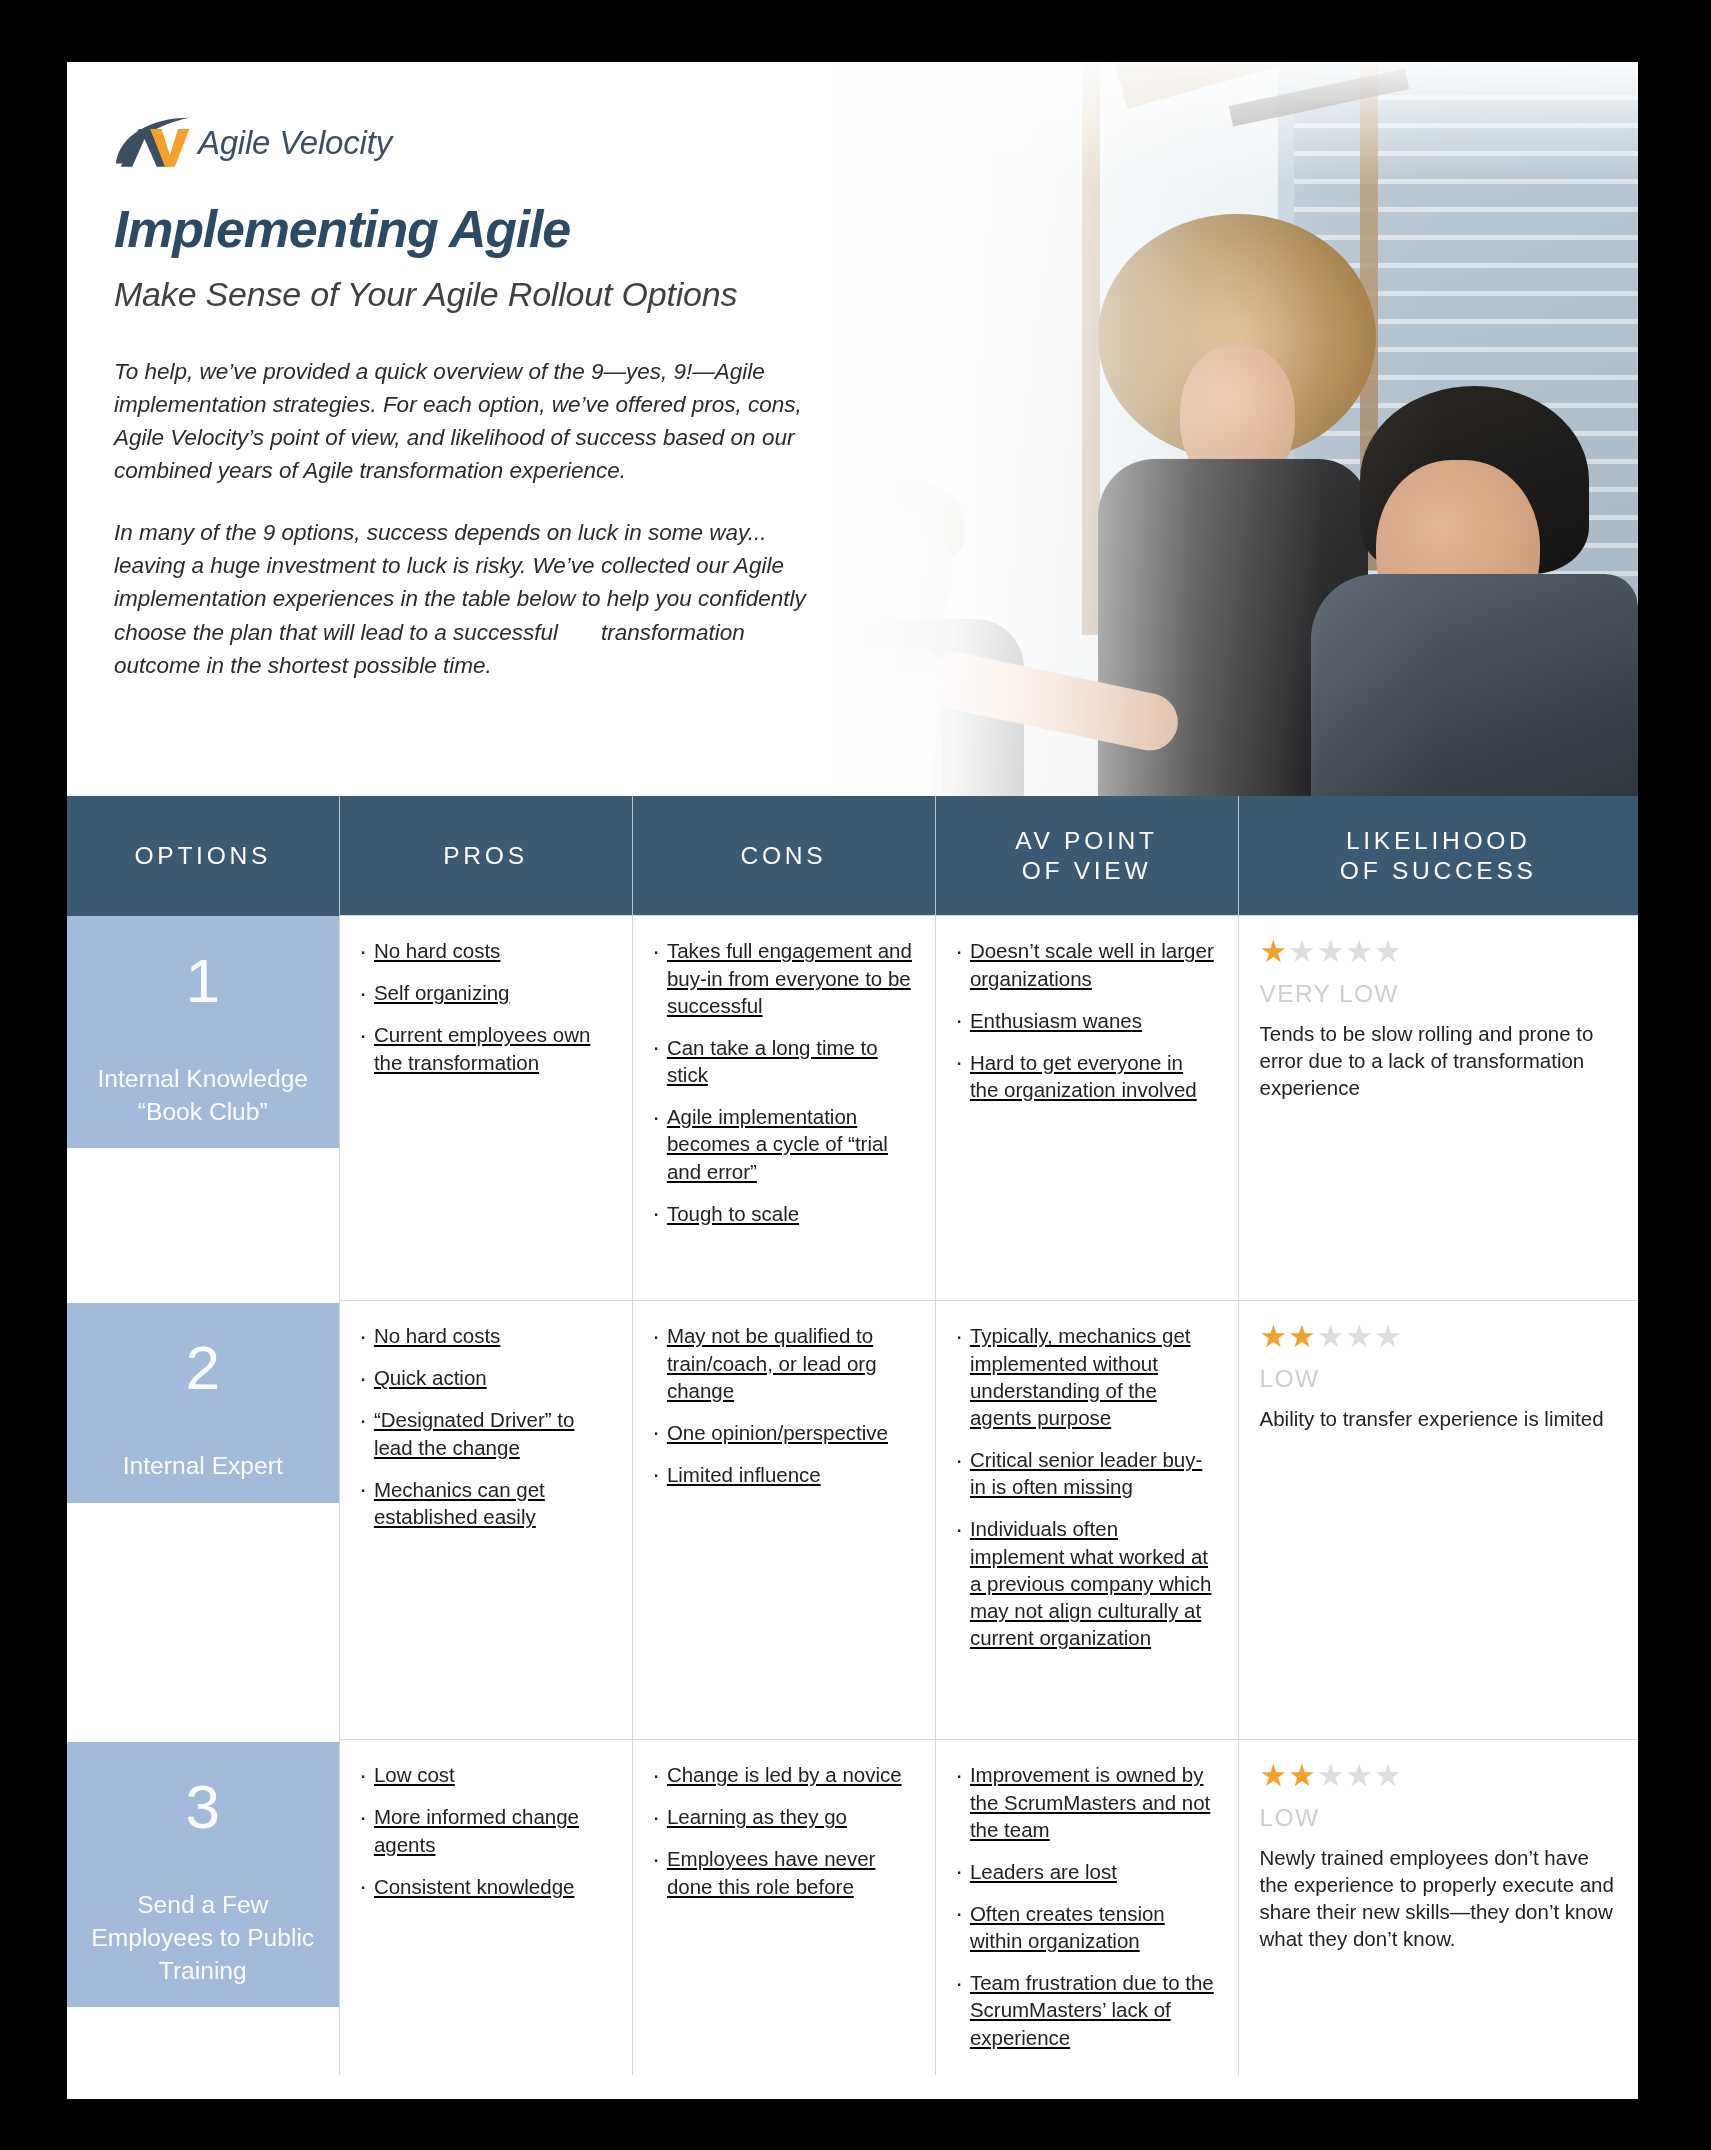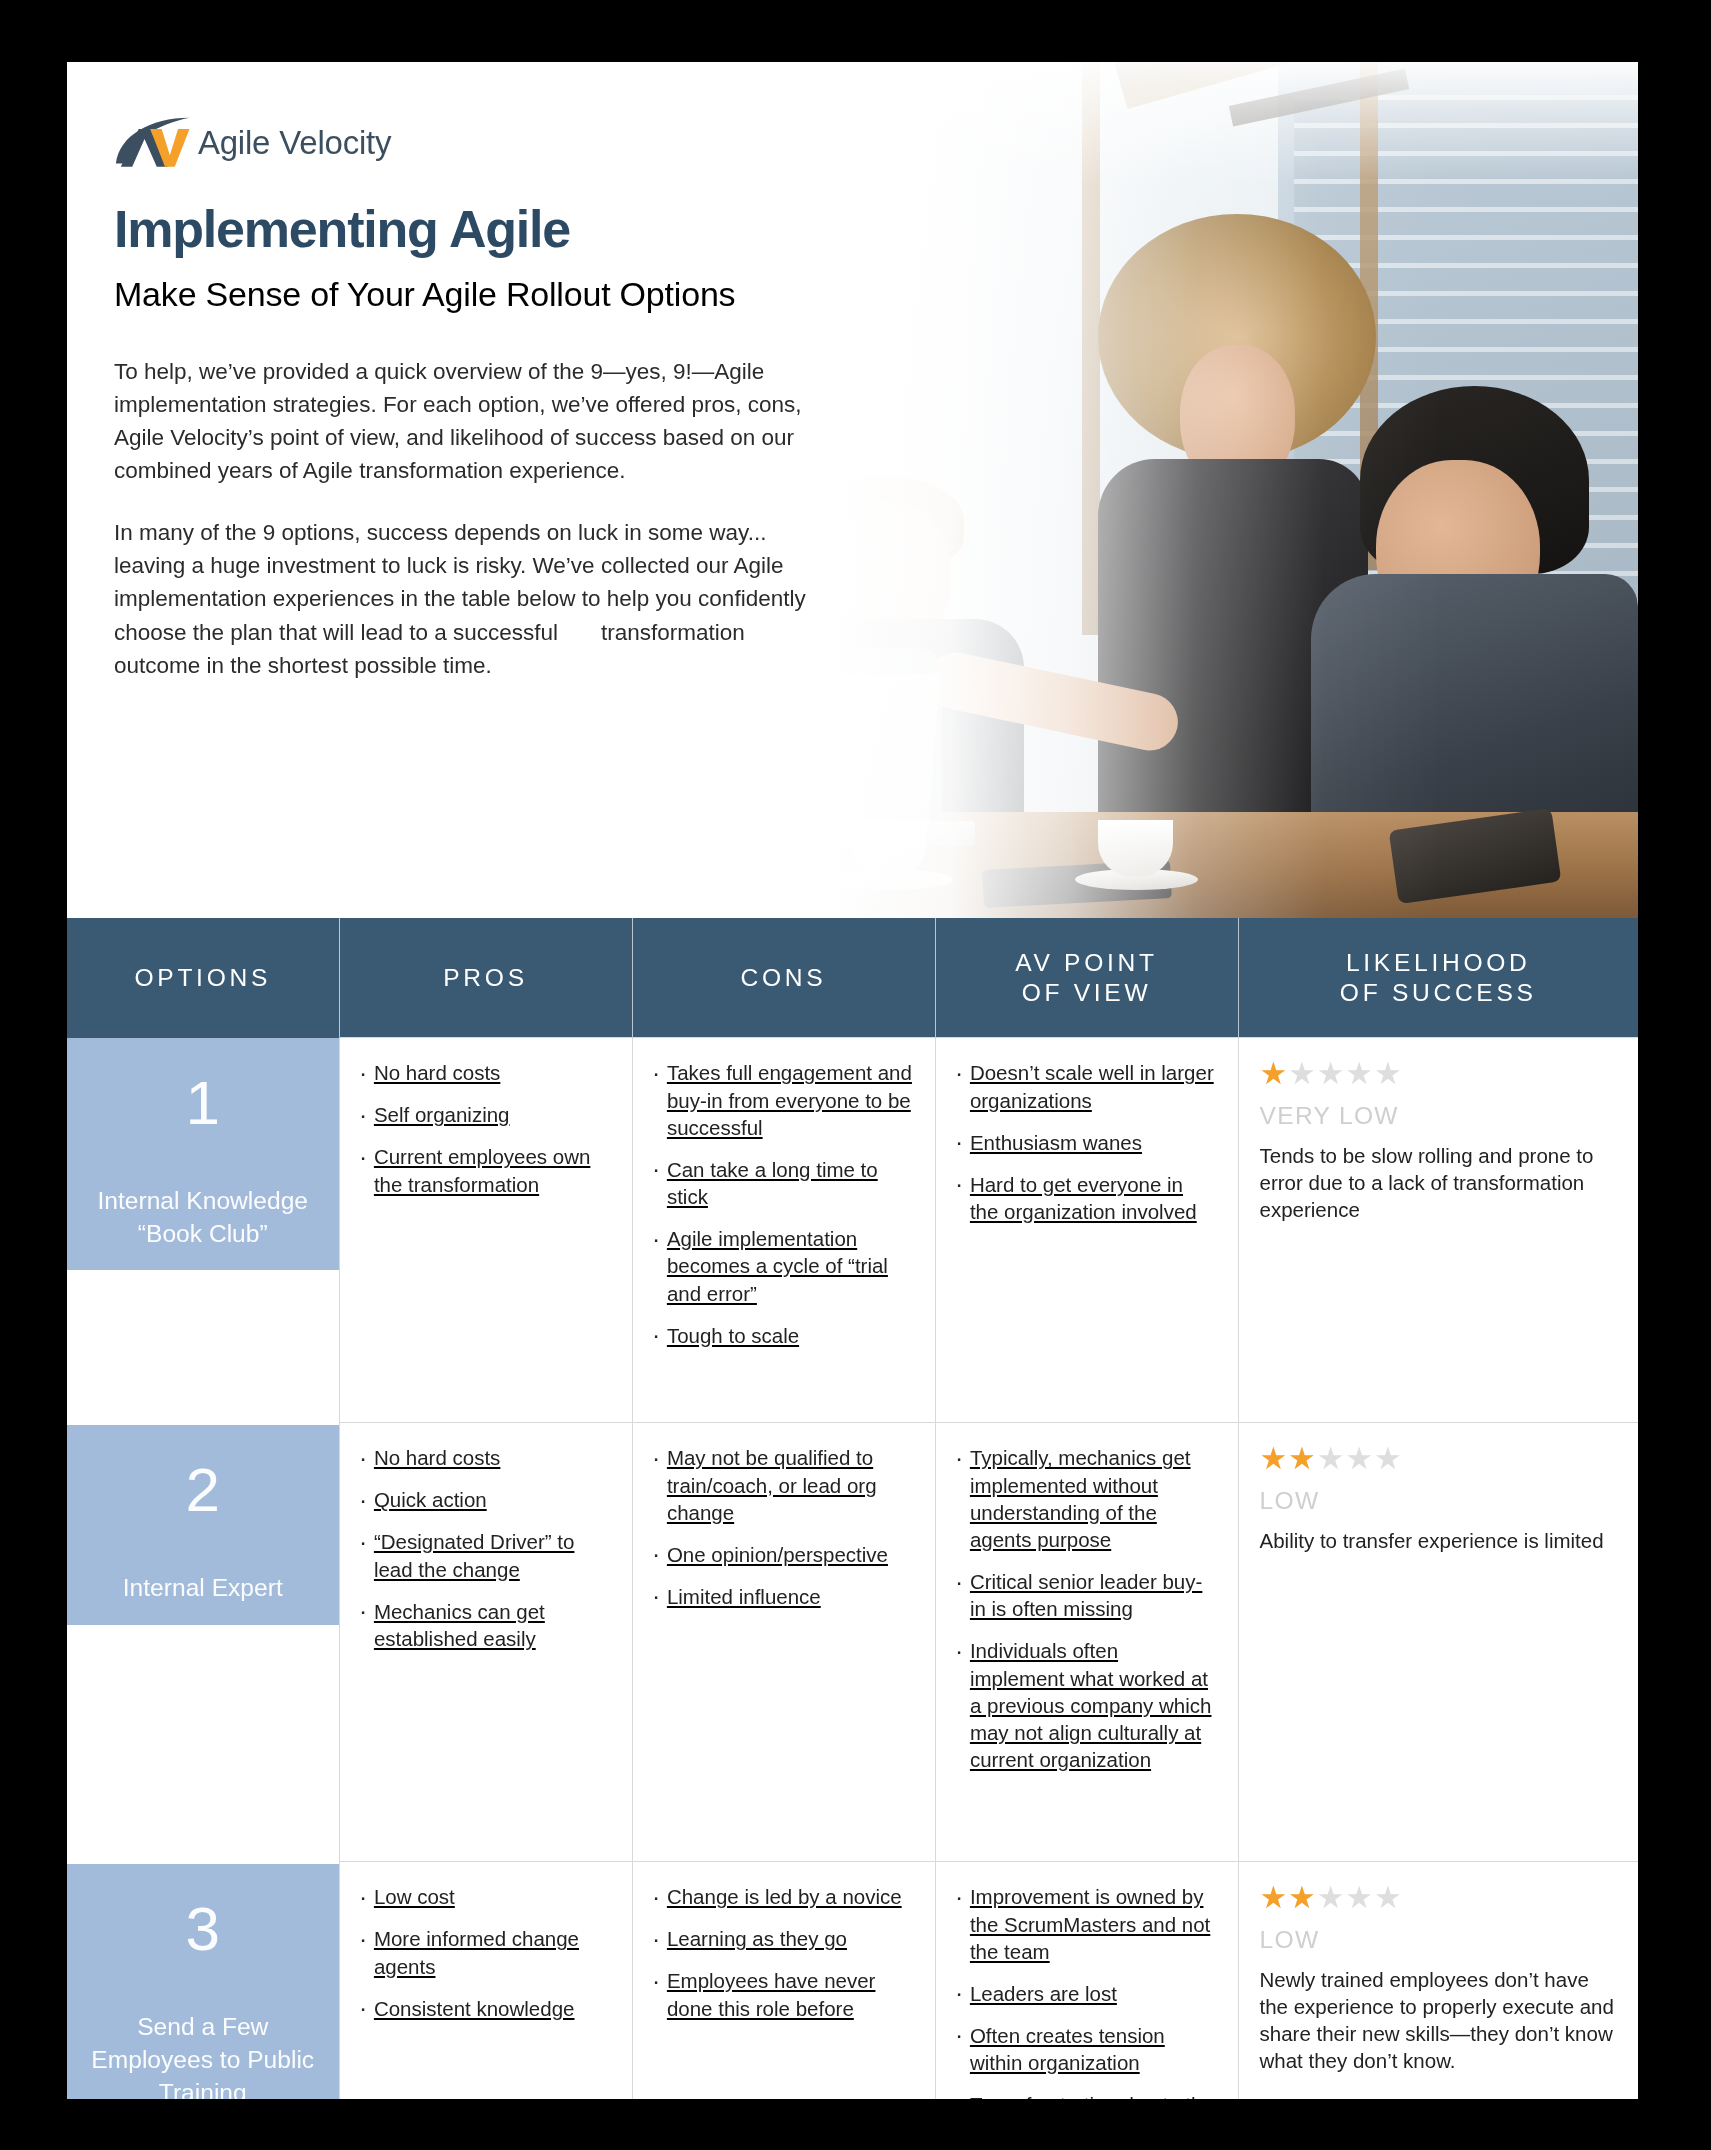--- a/index.html
+++ b/index.html
@@ -20,22 +20,23 @@
     top: 62px;
     width: 1571px;
     height: 2037px;
     background: #ffffff;
     overflow: hidden;
   }
 
   
   .hero {
     position: relative;
-    height: 856px;
+    height: 734px;
     overflow: hidden;
+    font-style: italic;
   }
 
   .hero-photo {
     position: absolute;
     right: 0;
     top: 0;
     width: 982px;
     height: 856px;
     overflow: hidden;
     background: #e8edf1;
@@ -203,21 +204,21 @@
     margin: 31px 0 0 0;
     font-size: 52px;
     line-height: 1.0;
     font-weight: 700;
     color: #2c4a63;
     letter-spacing: -1.2px;
   }
   .subtitle {
     margin-top: 19.6px;
     font-size: 34px;
-    color: #000000;
+    color: #404040;
     font-weight: 400;
     letter-spacing: -0.2px;
   }
   .body-copy { margin-top: 41px; width: 706px; }
   .body-copy p {
     margin: 0 0 28px 0;
     font-size: 22.5px;
     line-height: 1.48;
     color: #2b2b2b;
     font-weight: 400;

